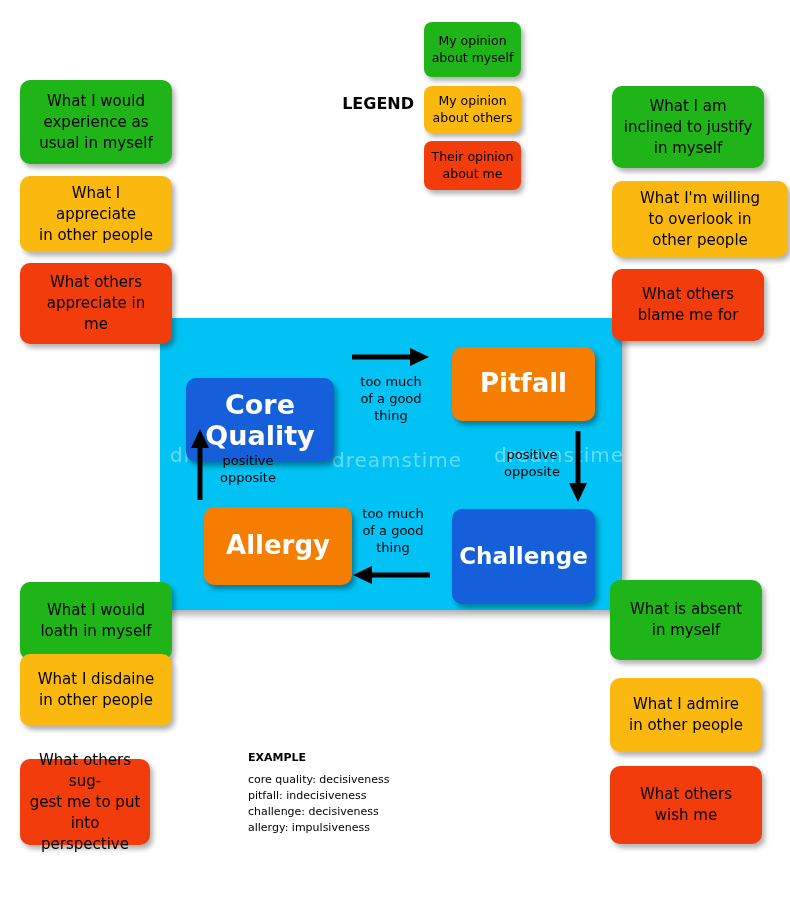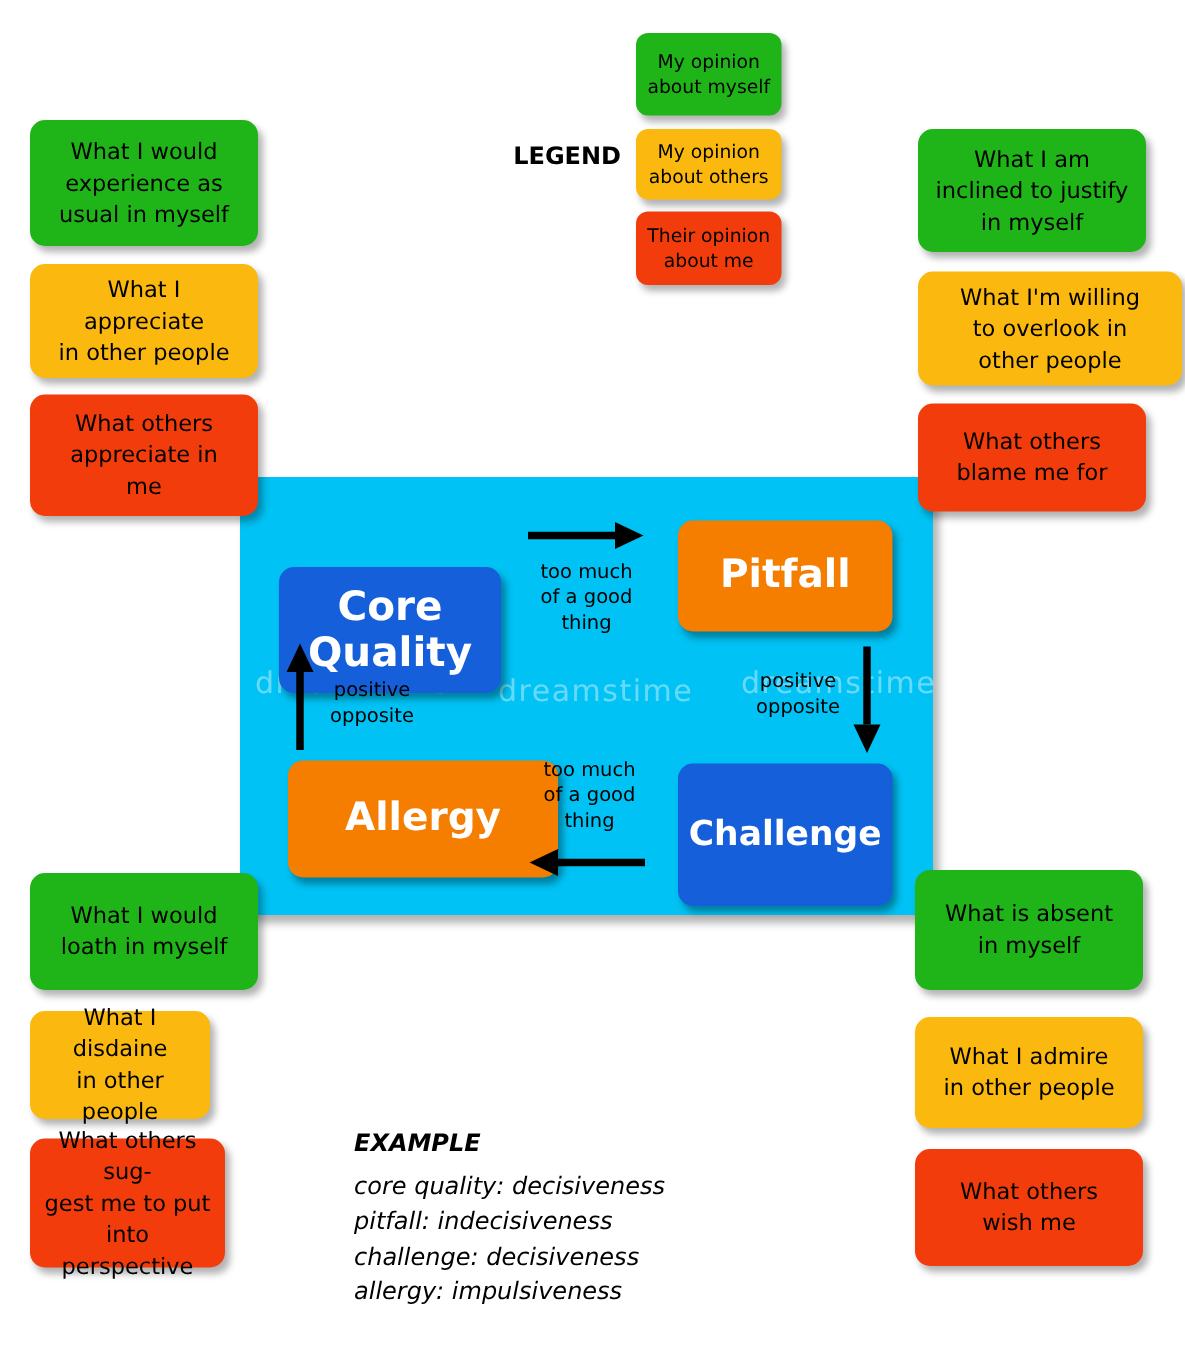--- a/index.html
+++ b/index.html
@@ -35,21 +35,21 @@
     text-align:center;white-space:pre-line;border-radius:10px;color:#fff;font-weight:bold;
     box-shadow:3px 4px 5px rgba(0,0,0,0.35);z-index:3;line-height:1.15;box-sizing:border-box;
   }
   .blue{background:#1560da;}
   .orange{background:#f57d00;}
   .alabel{
     position:absolute;text-align:center;white-space:pre-line;
     font-size:13px;line-height:1.3;z-index:3;
   }
   .arrows{position:absolute;left:0;top:0;z-index:3;pointer-events:none;}
-  .example{position:absolute;left:236px;top:750px;z-index:4;font-size:16px;line-height:1.45;font-style:italic;}
+  .example{position:absolute;left:248px;top:750px;z-index:4;font-size:11px;line-height:1.45;}
   .example .ex-title{font-weight:bold;margin-bottom:6px;}
   .wm{
     position:absolute;z-index:2;color:rgba(255,255,255,0.40);
     font-size:20px;letter-spacing:1px;pointer-events:none;
   }
 </style>
 </head>
 <body>
 
 <div class="canvas">
@@ -76,21 +76,21 @@
 inclined to justify
 in myself</div>
   <div class="note yellow" style="left:612px;top:181px;width:176px;height:76px;">What I'm willing
 to overlook in
 other people</div>
   <div class="note red" style="left:612px;top:269px;width:152px;height:72px;">What others
 blame me for</div>
 
   <div class="note green" style="left:20px;top:582px;width:152px;height:78px;">What I would
 loath in myself</div>
-  <div class="note yellow" style="left:20px;top:674px;width:120px;height:72px;">What I disdaine
+  <div class="note yellow" style="left:20px;top:654px;width:152px;height:72px;">What I disdaine
 in other people</div>
   <div class="note red" style="left:20px;top:759px;width:130px;height:86px;">What others sug-
 gest me to put
 into perspective</div>
 
   <div class="note green" style="left:610px;top:580px;width:152px;height:80px;">What is absent
 in myself</div>
   <div class="note yellow" style="left:610px;top:678px;width:152px;height:74px;">What I admire
 in other people</div>
   <div class="note red" style="left:610px;top:766px;width:152px;height:78px;">What others
@@ -99,21 +99,21 @@
   <div class="cyan-panel"></div>
 
   <span class="wm" style="left:170px;top:443px;">dreamstime</span>
   <span class="wm" style="left:332px;top:448px;">dreamstime</span>
   <span class="wm" style="left:494px;top:443px;">dreamstime</span>
 
   <div class="qbox blue" style="left:186px;top:342px;width:148px;height:84px;font-size:27px;margin-top:36px;">Core
 Quality</div>
   <div class="qbox orange" style="left:452px;top:347px;width:143px;height:74px;font-size:26px;">Pitfall</div>
   <div class="qbox blue" style="left:452px;top:509px;width:143px;height:95px;font-size:23px;">Challenge</div>
-  <div class="qbox orange" style="left:192px;top:507px;width:180px;height:78px;font-size:26px;">Allergy</div>
+  <div class="qbox orange" style="left:204px;top:507px;width:148px;height:78px;font-size:26px;">Allergy</div>
 
   <div class="alabel" style="left:348px;top:374px;width:86px;">too much
 of a good
 thing</div>
   <div class="alabel" style="left:500px;top:447px;width:64px;">positive
 opposite</div>
   <div class="alabel" style="left:350px;top:506px;width:86px;">too much
 of a good
 thing</div>
   <div class="alabel" style="left:216px;top:453px;width:64px;">positive

